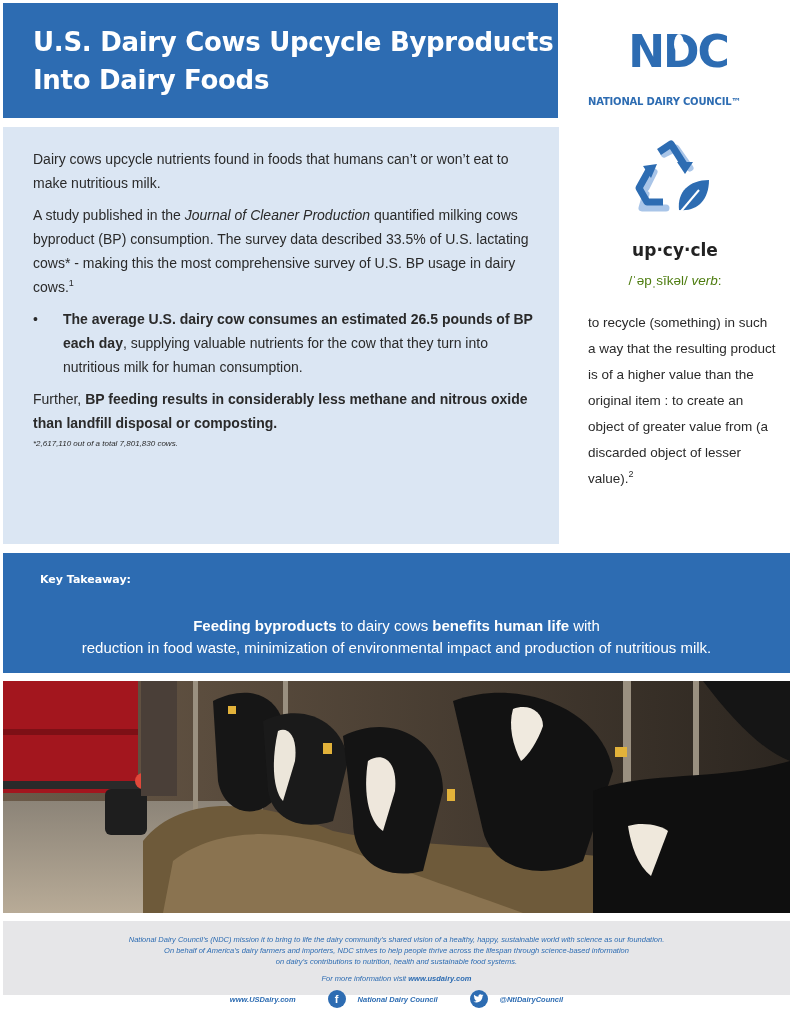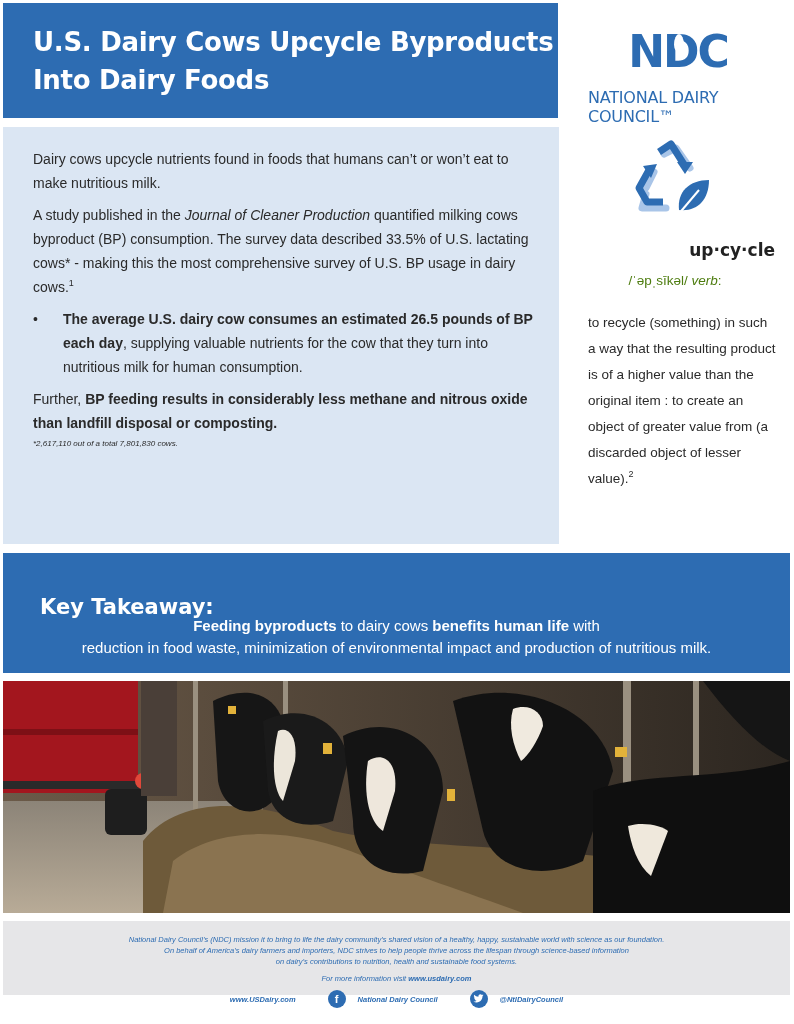--- a/index.html
+++ b/index.html
@@ -5,39 +5,39 @@
   * { box-sizing: border-box; margin: 0; padding: 0; }
   html, body { width: 794px; height: 1024px; background: #ffffff; overflow: hidden; }
   body { position: relative; font-family: "Liberation Sans", "DejaVu Sans", sans-serif; color: #262626; }
 
   .header { position: absolute; left: 3px; top: 3px; width: 555px; height: 115px; background: #2d6cb2; padding: 20px 4px 0 30px; }
   .header h1 { color: #fff; font-family: "DejaVu Sans", sans-serif; font-weight: bold; font-size: 26px; line-height: 38px; letter-spacing: -0.3px; }
 
   .logo { position: absolute; left: 588px; top: 20px; width: 180px; height: 85px; }
   .logo .letters { font-family: "DejaVu Sans", sans-serif; font-weight: bold; color: #2d6cb2; font-size: 44px; line-height: 64px; letter-spacing: -2px; position: relative; text-align: center; }
   .logo .drop { position: absolute; left: 86px; top: 14px; width: 10px; height: 18px; background: #fff; border-radius: 50% 50% 50% 50% / 60% 60% 40% 40%; }
-  .logo .name { font-family: "DejaVu Sans", sans-serif; font-weight: normal; color: #2d6cb2; font-size: 16px; letter-spacing: -0.2px; margin-top: 4px; }
+  .logo .name { font-family: "DejaVu Sans", sans-serif; font-weight: bold; color: #2d6cb2; font-size: 10px; letter-spacing: -0.2px; margin-top: 12px; }
 
   .panel { position: absolute; left: 3px; top: 127px; width: 556px; height: 417px; background: #dbe6f3; padding: 20px 22px 11px 30px; font-size: 14px; line-height: 24px; color: #2a2a2a; }
   .panel p { margin-bottom: 8px; }
   .panel ul { list-style: none; margin: 8px 0 8px 0; }
   .panel li { position: relative; padding-left: 30px; }
   .panel li::before { content: "•"; position: absolute; left: 0; top: 0; }
   .panel .foot { font-size: 8px; font-style: italic; line-height: 14px; margin-top: -6px; }
   sup { font-size: 9px; line-height: 0; vertical-align: 6px; }
 
   .side { position: absolute; left: 575px; top: 130px; width: 210px; text-align: left; }
   .side .icon { position: absolute; left: 58px; top: 10px; width: 80px; height: 80px; }
-  .side .word { position: absolute; left: 0; top: 110px; width: 200px; text-align: right; font-family: "DejaVu Sans", sans-serif; font-weight: bold; font-size: 17px; color: #222; }
+  .side .word { position: absolute; left: 0; top: 110px; width: 200px; text-align: center; font-family: "DejaVu Sans", sans-serif; font-weight: bold; font-size: 17px; color: #222; }
   .side .pron { position: absolute; left: 0; top: 143px; width: 200px; text-align: center; font-size: 13.5px; color: #4d7c0f; }
   .side .pron i { font-style: italic; }
   .side .def { position: absolute; left: 13px; top: 180px; width: 190px; font-size: 13.5px; line-height: 26px; color: #2a2a2a; }
 
   .takeaway { position: absolute; left: 3px; top: 553px; width: 787px; height: 120px; background: #2d6cb2; color: #fff; }
-  .takeaway h2 { position: absolute; left: 37px; top: 20px; font-family: "DejaVu Sans", sans-serif; font-size: 21px; font-weight: bold; margin-top: 22px; }
+  .takeaway h2 { position: absolute; left: 37px; top: 20px; font-family: "DejaVu Sans", sans-serif; font-size: 11px; font-weight: bold; }
   .takeaway .msg { position: absolute; left: 0; top: 62px; width: 100%; text-align: center; font-size: 15px; line-height: 22px; }
 
   .photo { position: absolute; left: 3px; top: 681px; width: 787px; height: 232px; overflow: hidden; background: #3a3128; }
 
   .footer { position: absolute; left: 3px; top: 921px; width: 787px; height: 74px; background: #e6e6e8; color: #2d6cb2; text-align: center; font-style: italic; font-size: 7.5px; line-height: 11px; }
   .footer .mission { padding-top: 13px; }
   .footer .more { margin-top: 6px; }
   .footer a { color: #2d6cb2; font-weight: bold; }
   .footer .links { position: absolute; left: 0; top: 69px; width: 100%; display: flex; justify-content: center; align-items: center; gap: 12px; }
   .footer .circ { width: 18px; height: 18px; border-radius: 50%; background: #2d6cb2; color: #fff; font-style: normal; font-weight: bold; font-size: 11px; line-height: 18px; display: inline-block; margin-left: 20px; }

